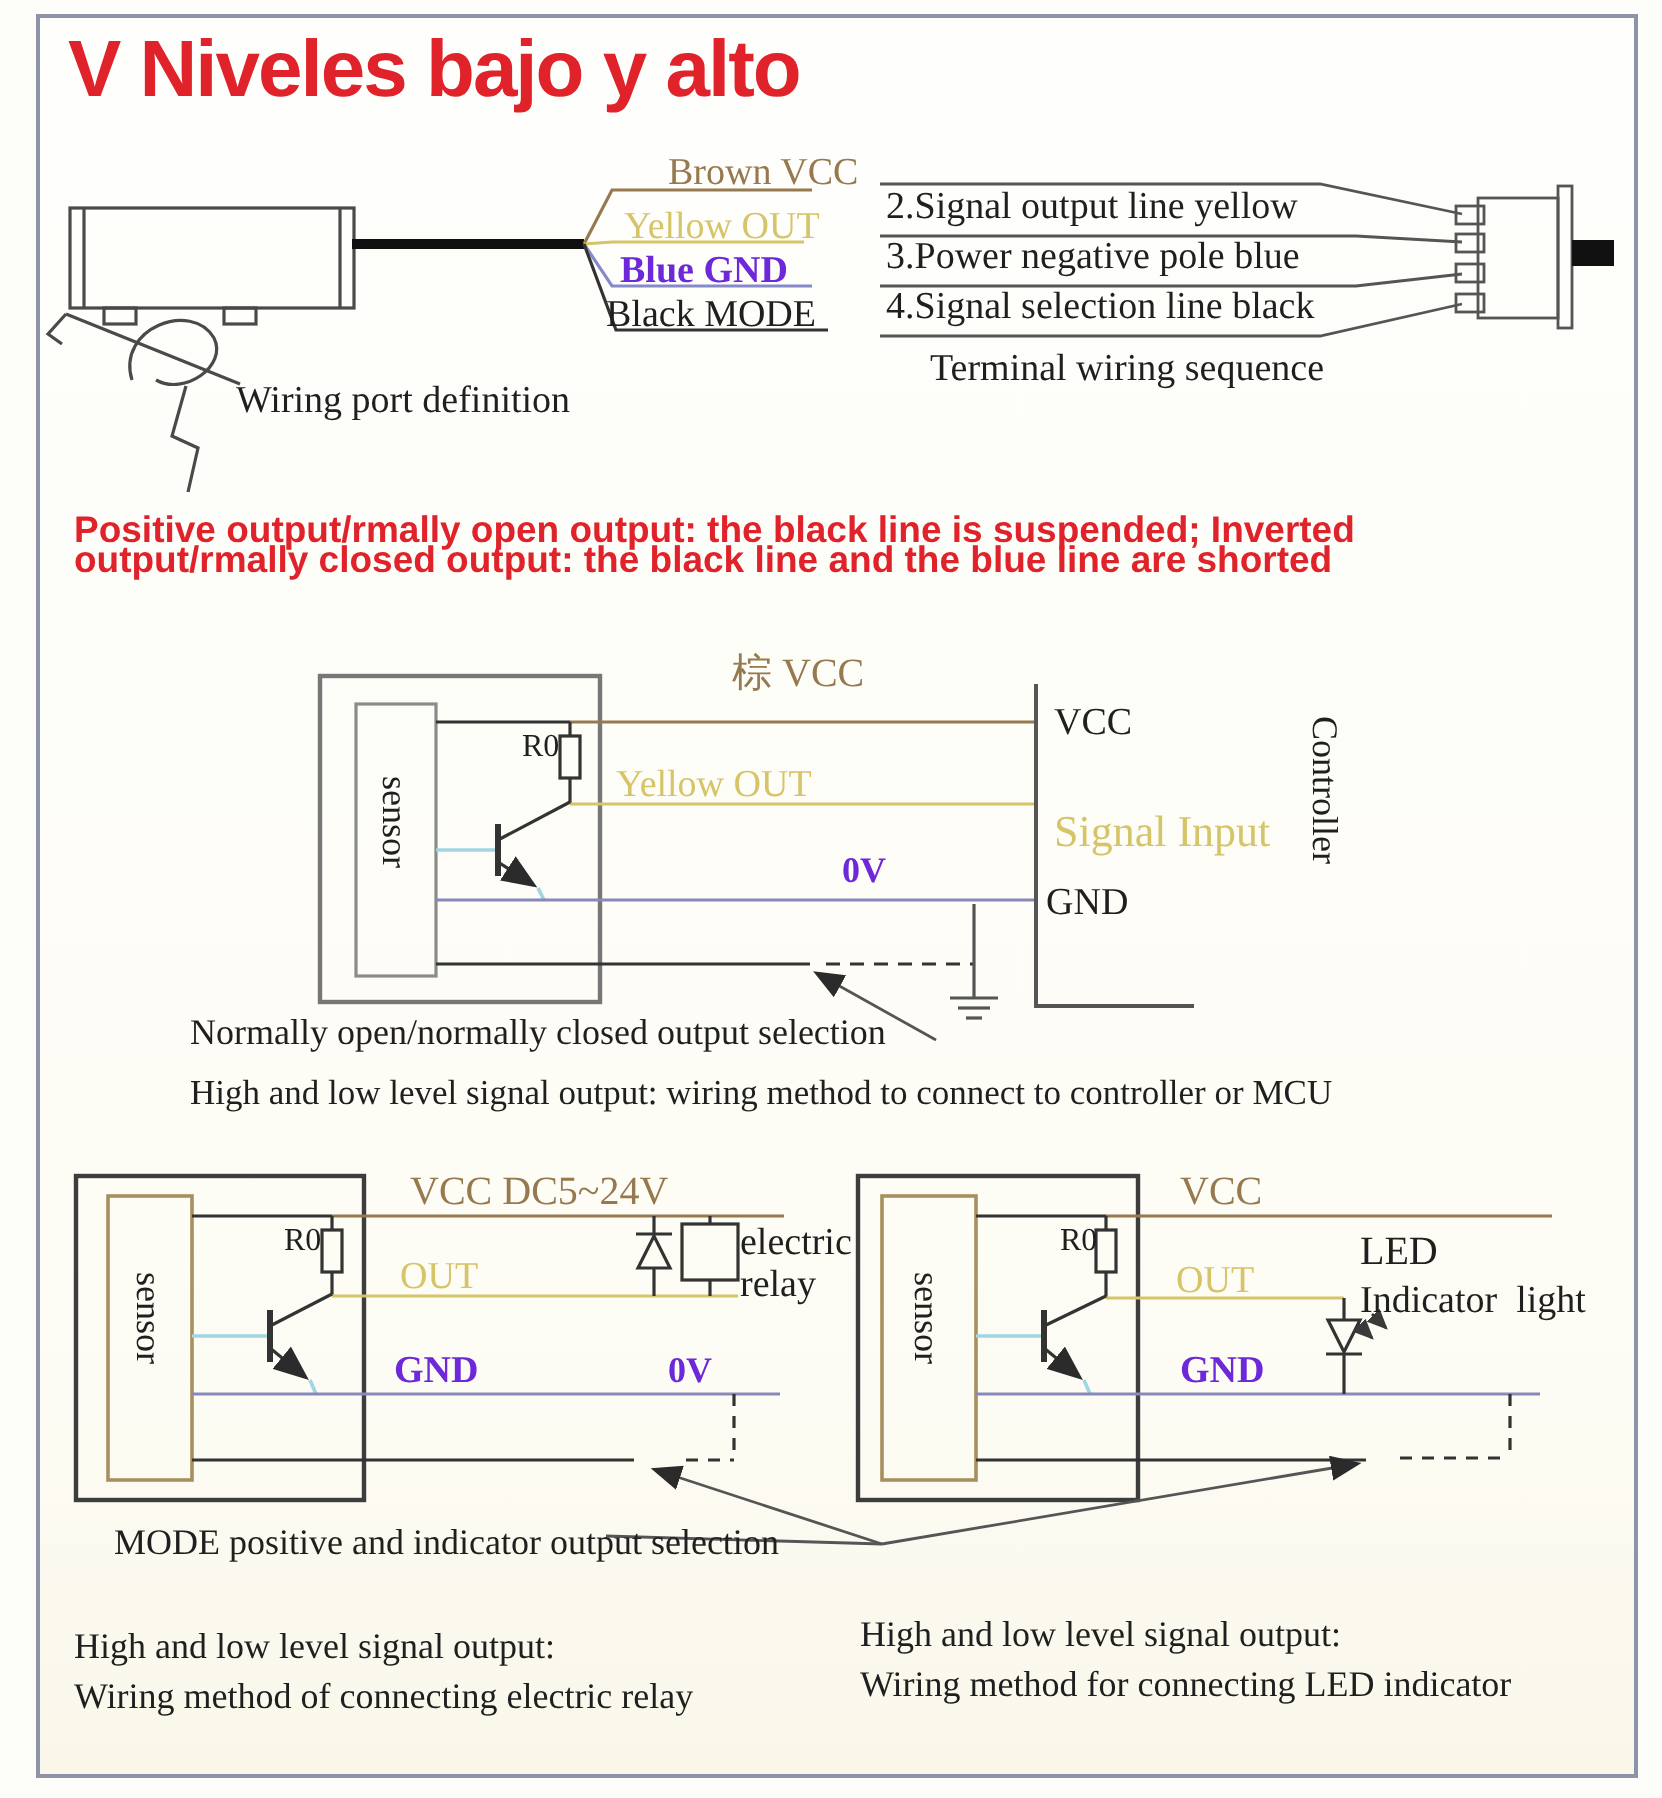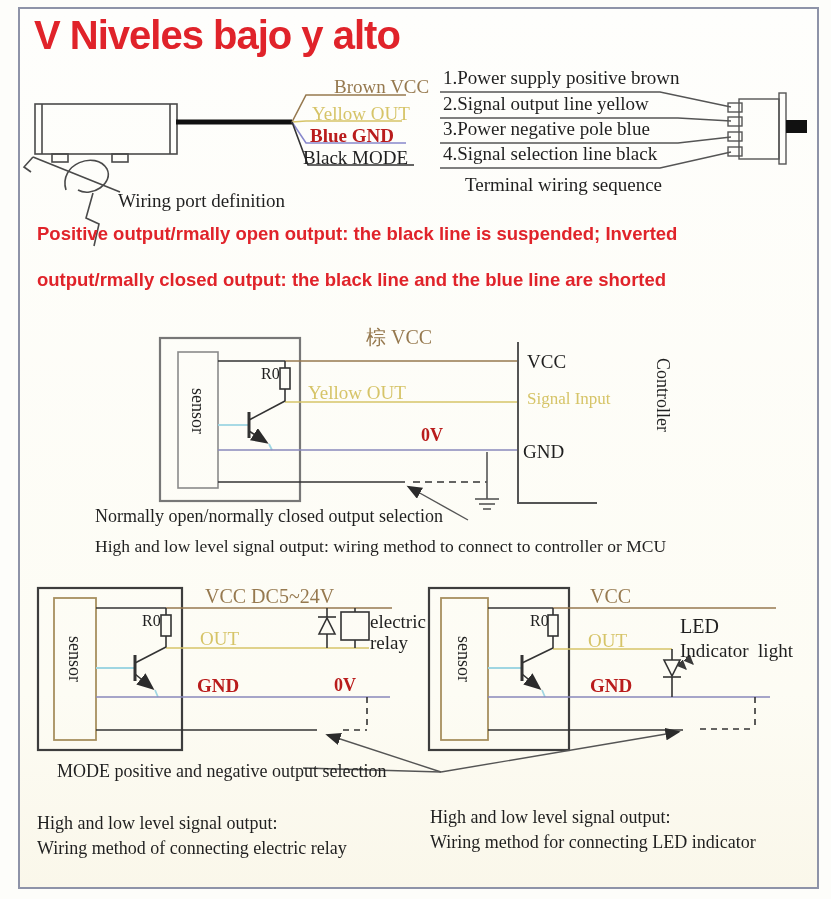--- a/index.html
+++ b/index.html
@@ -11,21 +11,21 @@
     position:absolute;left:18px;top:7px;width:797px;height:878px;
     border:2px solid #8e93a8;background:linear-gradient(180deg,#fefefc 0%,#fdfcf4 78%,#faf7ea 100%);
   }
   .t{position:absolute;white-space:pre;line-height:1.15;color:#222;}
   .sans{font-family:"Liberation Sans", sans-serif;}
   .serif{font-family:"Liberation Serif", serif;}
   .vert{writing-mode:vertical-rl;}
   .red{color:#e0232a;}
   .brown{color:#96794f;}
   .yellow{color:#d6c468;}
-  .blue{color:#b91c1c;font-weight:bold;}
+  .blue{color:#6d28d9;font-weight:bold;}
   .dark{color:#1f1f1f;}
   svg{position:absolute;left:0;top:0;}
 </style>
 </head>
 <body>
 
 <div id="stage">
   <div id="frame"></div>
 
   <svg width="831" height="899" viewBox="0 0 831 899">
@@ -180,36 +180,35 @@
   </svg>
 
   <span class="t sans red" style="left:34px;top:12px;font-size:40px;font-weight:bold;letter-spacing:-1px;">V Niveles bajo y alto</span>
 
   <span class="t serif brown" style="left:310px;top:76px;font-size:19px;margin-left:24px;">Brown VCC</span>
   <span class="t serif yellow" style="left:312px;top:103px;font-size:19px;">Yellow OUT</span>
   <span class="t serif blue" style="left:310px;top:125px;font-size:19px;">Blue GND</span>
   <span class="t serif dark" style="left:303px;top:147px;font-size:19px;">Black MODE</span>
   <span class="t serif dark" style="left:118px;top:190px;font-size:19px;">Wiring port definition</span>
 
-  <span class="t serif dark" style="left:443px;top:67px;font-size:19px;">1.Power supply positive brown</span>
   <span class="t serif dark" style="left:443px;top:93px;font-size:19px;">2.Signal output line yellow</span>
   <span class="t serif dark" style="left:443px;top:118px;font-size:19px;">3.Power negative pole blue</span>
   <span class="t serif dark" style="left:443px;top:143px;font-size:19px;">4.Signal selection line black</span>
   <span class="t serif dark" style="left:465px;top:174px;font-size:19px;">Terminal wiring sequence</span>
 
-  <span class="t sans red" style="left:37px;top:223px;font-size:18.5px;font-weight:bold;">Positive output/rmally open output: the black line is suspended; Inverted</span>
+  <span class="t sans red" style="left:37px;top:254px;font-size:18.5px;font-weight:bold;">Positive output/rmally open output: the black line is suspended; Inverted</span>
   <span class="t sans red" style="left:37px;top:269px;font-size:18.5px;font-weight:bold;">output/rmally closed output: the black line and the blue line are shorted</span>
 
   <span class="t serif dark vert" style="left:187px;top:388px;font-size:18px;">sensor</span>
   <span class="t serif brown" style="left:366px;top:326px;font-size:20px;">棕 VCC</span>
   <span class="t serif dark" style="left:261px;top:365px;font-size:16px;">R0</span>
   <span class="t serif yellow" style="left:308px;top:382px;font-size:19px;">Yellow OUT</span>
   <span class="t serif blue" style="left:421px;top:425px;font-size:18px;">0V</span>
   <span class="t serif dark" style="left:527px;top:351px;font-size:19px;">VCC</span>
-  <span class="t serif yellow" style="left:527px;top:389px;font-size:17px;">Signal Input</span>
+  <span class="t serif yellow" style="left:527px;top:403px;font-size:22px;">Signal Input</span>
   <span class="t serif dark" style="left:523px;top:441px;font-size:19px;">GND</span>
   <span class="t serif dark vert" style="left:652px;top:358px;font-size:18px;">Controller</span>
   <span class="t serif dark" style="left:95px;top:536px;font-size:17.5px;">High and low level signal output: wiring method to connect to controller or MCU</span>
   <span class="t serif dark" style="left:95px;top:506px;font-size:18px;">Normally open/normally closed output selection</span>
 
   <span class="t serif dark vert" style="left:64px;top:636px;font-size:18px;">sensor</span>
   <span class="t serif brown" style="left:205px;top:585px;font-size:20px;">VCC DC5~24V</span>
   <span class="t serif dark" style="left:142px;top:612px;font-size:16px;">R0</span>
   <span class="t serif yellow" style="left:200px;top:628px;font-size:19px;">OUT</span>
   <span class="t serif blue" style="left:197px;top:675px;font-size:19px;">GND</span>
@@ -218,18 +217,18 @@
   <span class="t serif dark" style="left:370px;top:632px;font-size:19px;">relay</span>
 
   <span class="t serif dark vert" style="left:453px;top:636px;font-size:18px;">sensor</span>
   <span class="t serif brown" style="left:590px;top:585px;font-size:20px;">VCC</span>
   <span class="t serif dark" style="left:530px;top:612px;font-size:16px;">R0</span>
   <span class="t serif yellow" style="left:588px;top:630px;font-size:19px;">OUT</span>
   <span class="t serif blue" style="left:590px;top:675px;font-size:19px;">GND</span>
   <span class="t serif dark" style="left:680px;top:615px;font-size:20px;">LED</span>
   <span class="t serif dark" style="left:680px;top:640px;font-size:19px;">Indicator  light</span>
 
-  <span class="t serif dark" style="left:57px;top:761px;font-size:18px;">MODE positive and negative output selection</span>
+  <span class="t serif dark" style="left:57px;top:761px;font-size:18px;">MODE positive and indicator output selection</span>
   <span class="t serif dark" style="left:37px;top:813px;font-size:18px;">High and low level signal output:</span>
   <span class="t serif dark" style="left:37px;top:838px;font-size:18px;">Wiring method of connecting electric relay</span>
   <span class="t serif dark" style="left:430px;top:807px;font-size:18px;">High and low level signal output:</span>
   <span class="t serif dark" style="left:430px;top:832px;font-size:18px;">Wiring method for connecting LED indicator</span>
 </div>
 
 </body></html>

